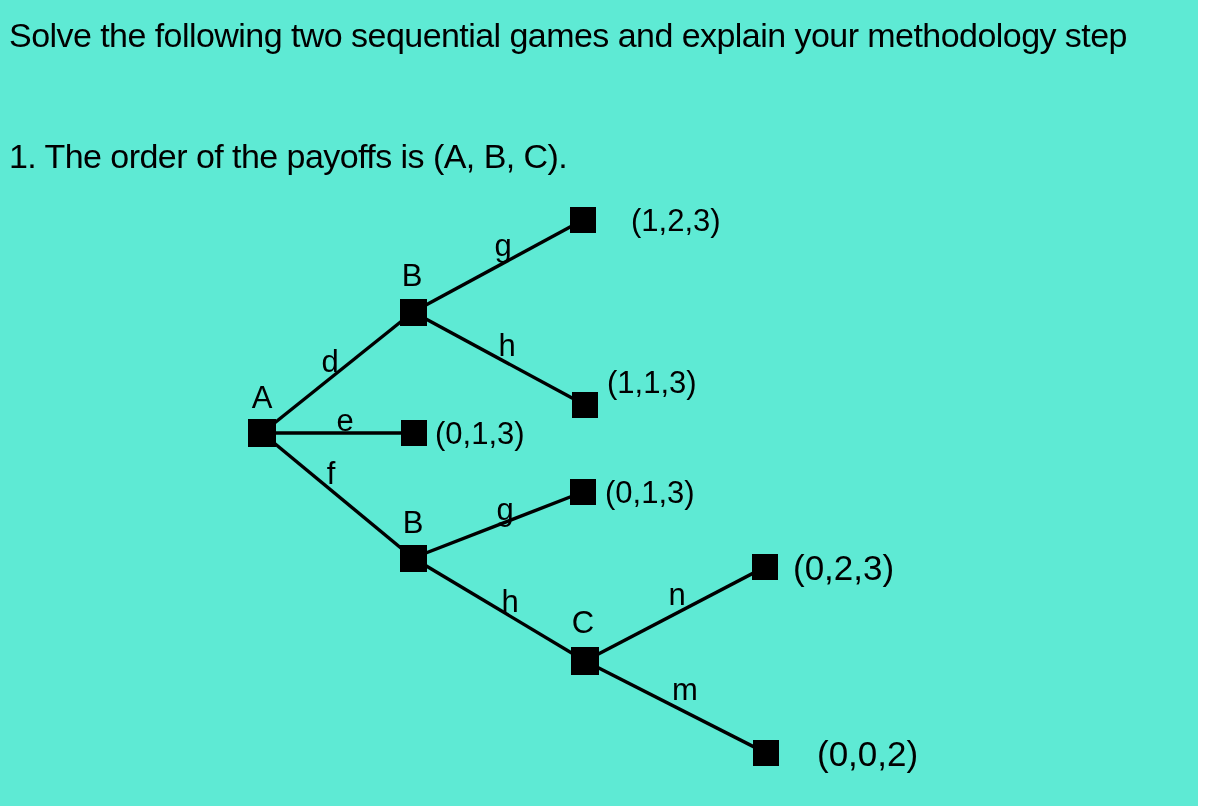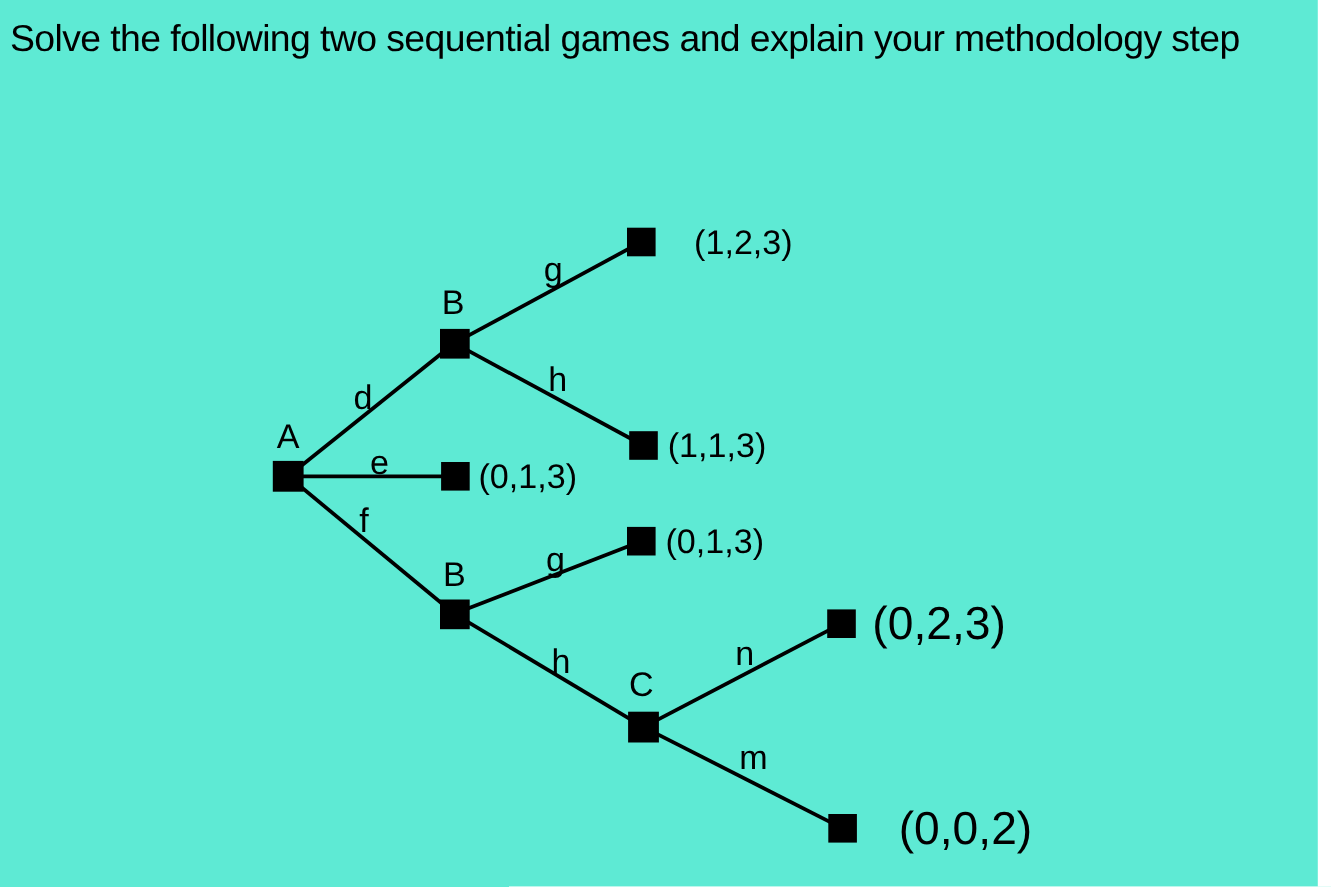--- a/index.html
+++ b/index.html
@@ -47,31 +47,32 @@
     line-height: 1;
     white-space: nowrap;
   }
   .payoff {
     position: absolute;
     transform: translateY(-50%);
     font-size: 31px;
     line-height: 1;
     white-space: nowrap;
   }
-  .payoff.large { font-size: 42px; }
+  .payoff.large { font-size: 35px; }
 </style>
 </head>
 <body>
 
 <div class="page">
 
   <div class="heading">
     <div>Solve the following two sequential games and explain your methodology step</div>
   </div>
 
+  <div class="problem-line">1. The order of the payoffs is (A, B, C).</div>
 
   <div class="tree">
 
     <svg class="edges-svg" viewBox="0 0 1210 806" xmlns="http://www.w3.org/2000/svg">
       <line x1="262" y1="433" x2="413" y2="312"></line>
       <line x1="262" y1="433" x2="414" y2="433"></line>
       <line x1="262" y1="433" x2="413" y2="558"></line>
       <line x1="413" y1="312" x2="583" y2="220"></line>
       <line x1="413" y1="312" x2="585" y2="405"></line>
       <line x1="413" y1="558" x2="583" y2="492"></line>
@@ -101,20 +102,20 @@
     <div class="lbl" style="left:345px; top:420px;">e</div>
     <div class="lbl" style="left:331px; top:473px;">f</div>
     <div class="lbl" style="left:503px; top:245px;">g</div>
     <div class="lbl" style="left:507px; top:345px;">h</div>
     <div class="lbl" style="left:505px; top:509px;">g</div>
     <div class="lbl" style="left:510px; top:601px;">h</div>
     <div class="lbl" style="left:677px; top:594px;">n</div>
     <div class="lbl" style="left:685px; top:689px;">m</div>
 
     <div class="payoff" style="left:607px; top:220px;margin-left:24px;">(1,2,3)</div>
-    <div class="payoff" style="left:607px; top:405px;">(1,1,3)</div>
+    <div class="payoff" style="left:607px; top:382px;">(1,1,3)</div>
     <div class="payoff" style="left:435px; top:433px;">(0,1,3)</div>
     <div class="payoff" style="left:605px; top:492px;">(0,1,3)</div>
     <div class="payoff large" style="left:793px; top:567px;">(0,2,3)</div>
     <div class="payoff large" style="left:817px; top:753px;">(0,0,2)</div>
 
   </div>
 </div>
 
 </body></html>

